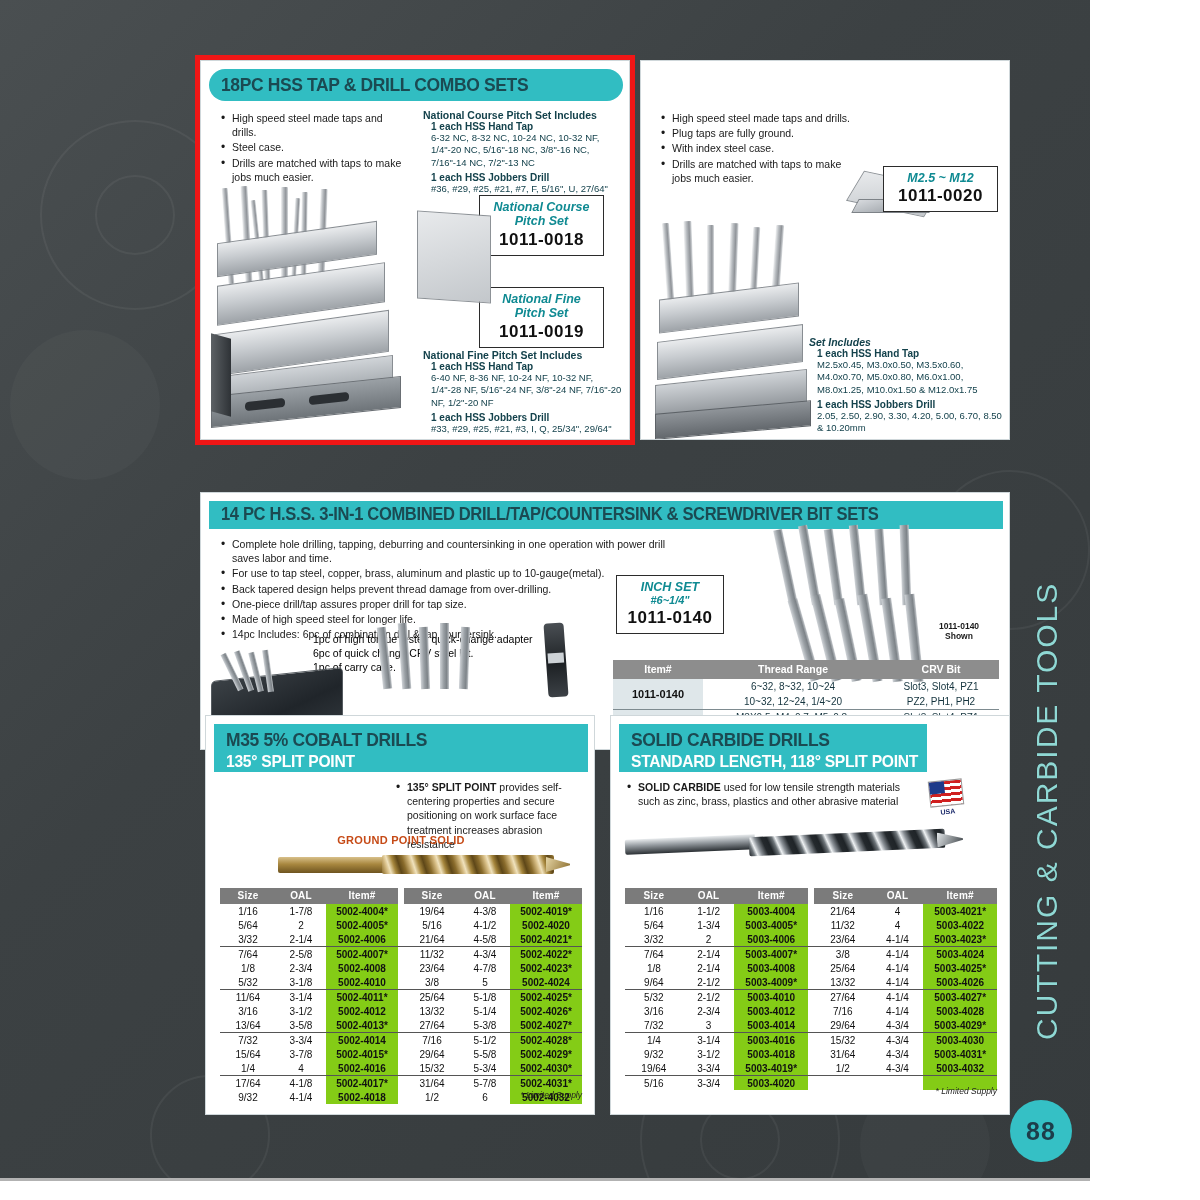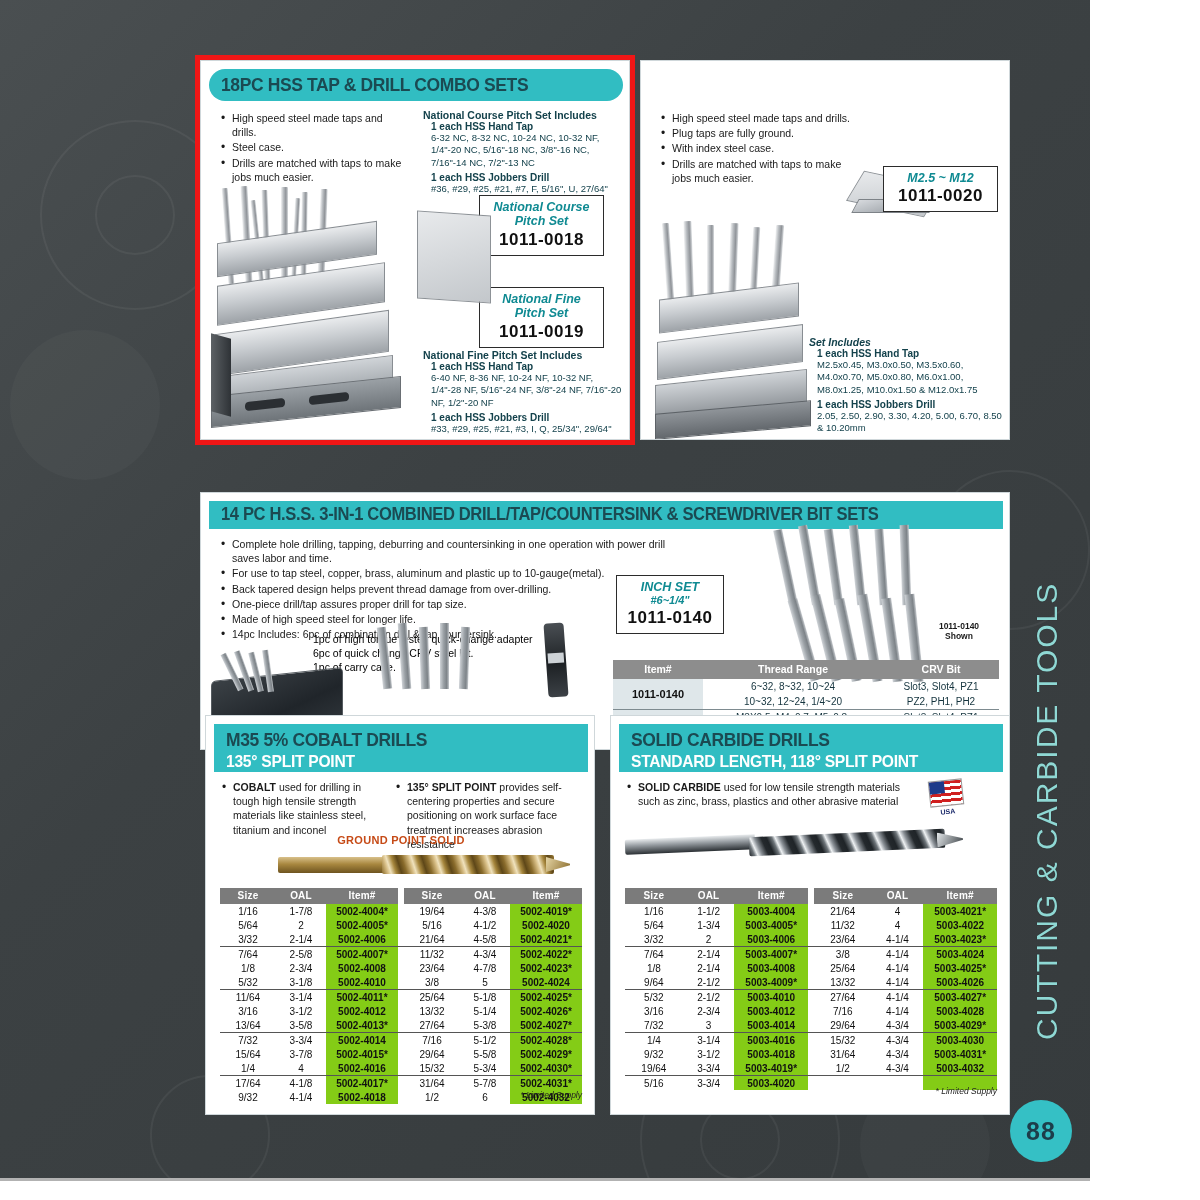--- a/index.html
+++ b/index.html
@@ -543,23 +543,20 @@
       </tbody>
     </table>
   </div>
 
   <div class="panel" style="left:205px; top:715px; width:390px; height:400px;">
     <div class="hdr" style="position:absolute; left:8px; top:8px; width:374px; height:48px;">
       <div class="l1">M35 5% COBALT DRILLS</div>
       <div class="l2">135° SPLIT POINT</div>
     </div>
 
-    <ul class="bullets" style="position:absolute; left:14px; top:64px; width:165px;">
-      <li><b>COBALT</b><span> used for drilling in tough high tensile strength materials like stainless steel, titanium and inconel</span></li>
-    </ul>
     <ul class="bullets" style="position:absolute; left:188px; top:64px; width:192px;">
       <li><b>135° SPLIT POINT</b><span> provides self-centering properties and secure positioning on work surface face treatment increases abrasion resistance</span></li>
     </ul>
 
     <div class="ground-solid" style="position:absolute; left:8px; top:118px; width:374px;">GROUND POINT SOLID</div>
 
     <div class="img-wrap" style="left:72px; top:136px; width:296px; height:26px;">
       <div style="position:absolute; left:0; top:5px; width:110px; height:16px; background:linear-gradient(180deg,#d8c08a 0%,#a8873f 45%,#6e5420 100%); border-radius:2px 0 0 2px;"></div>
       <div style="position:absolute; left:104px; top:3px; width:172px; height:19px; background:
         repeating-linear-gradient(72deg,
@@ -706,21 +703,21 @@
             <td>1/2</td>
             <td>6</td>
             <td class="item">5002-4032</td>
           </tr>
         </tbody>
     </table>
     <div class="limited" style="position:absolute; left:14px; top:372px; width:362px;">* Limited Supply</div>
   </div>
 
   <div class="panel" style="left:610px; top:715px; width:400px; height:400px;">
-    <div class="hdr" style="position:absolute; left:8px; top:8px; width:384px; height:48px;">
+    <div class="hdr" style="position:absolute; left:8px; top:8px; width:308px; height:48px;">
       <div class="l1">SOLID CARBIDE DRILLS</div>
       <div class="l2">STANDARD LENGTH, 118° SPLIT POINT</div>
     </div>
 
     <ul class="bullets" style="position:absolute; left:14px; top:64px; width:290px;">
       <li><b>SOLID CARBIDE</b><span> used for low tensile strength materials such as zinc, brass, plastics and other abrasive material</span></li>
     </ul>
 
     <div class="usa-flag" style="left:318px; top:64px;">
       <div class="canton"></div>

